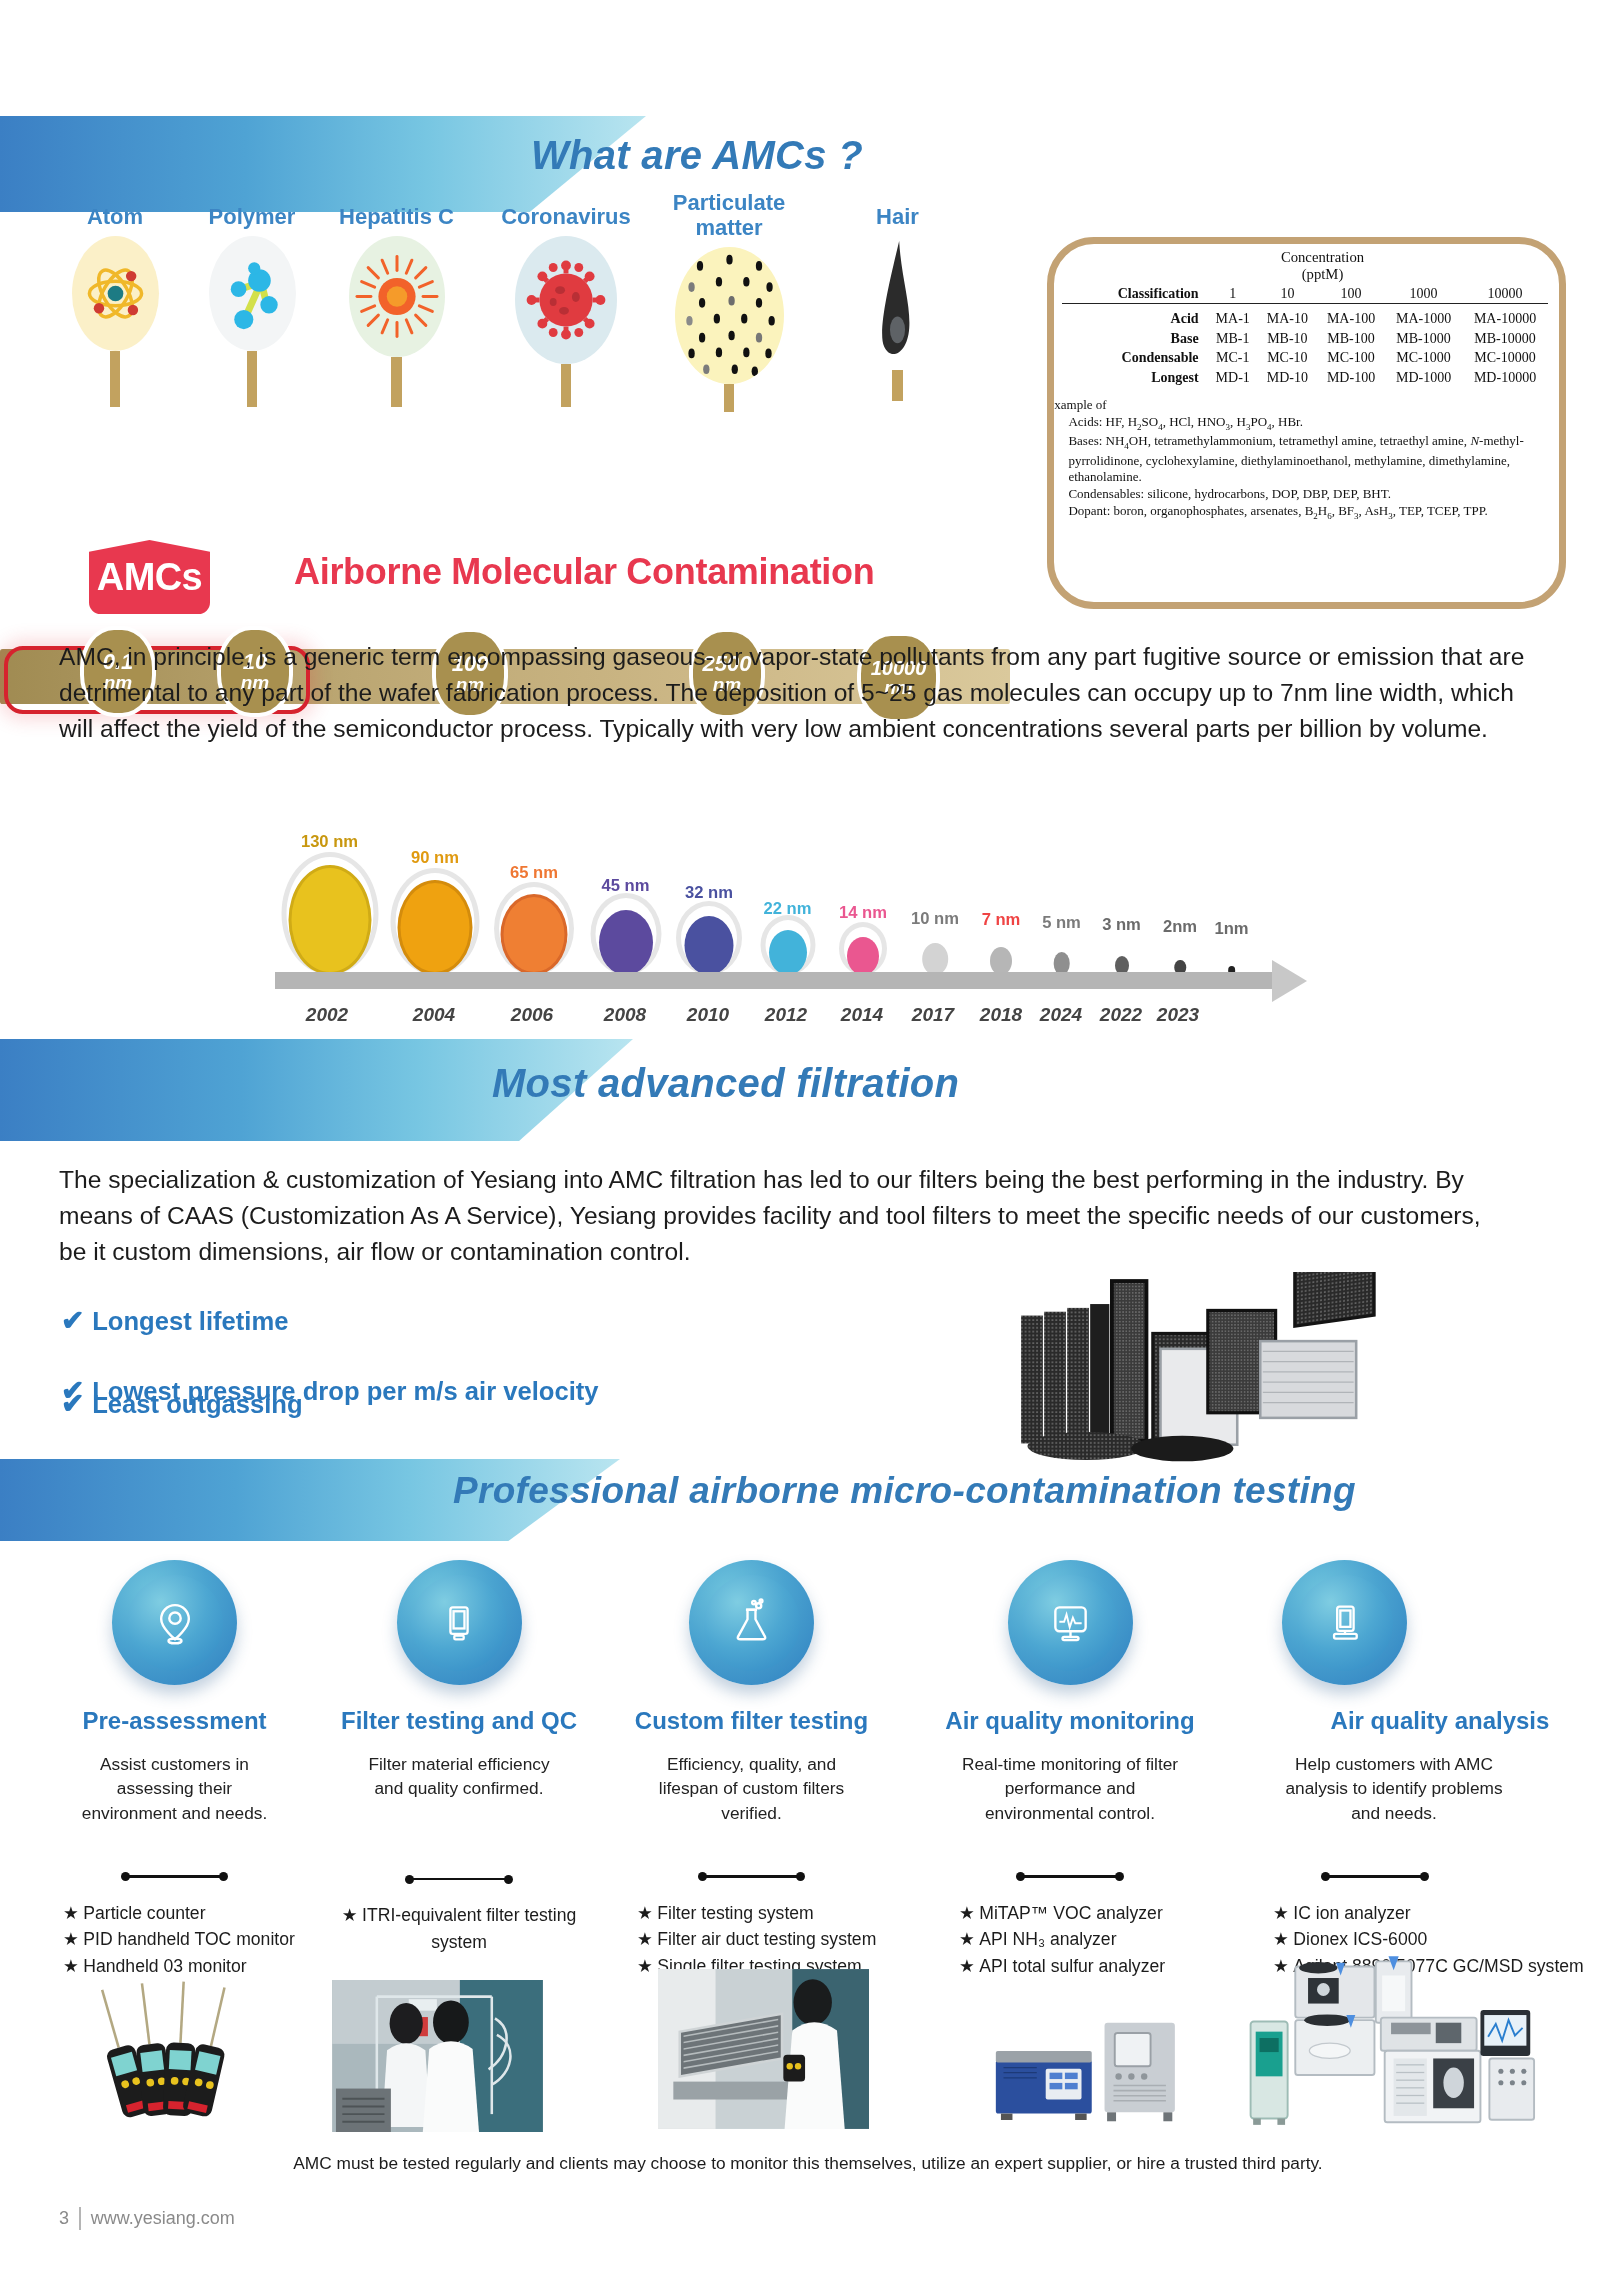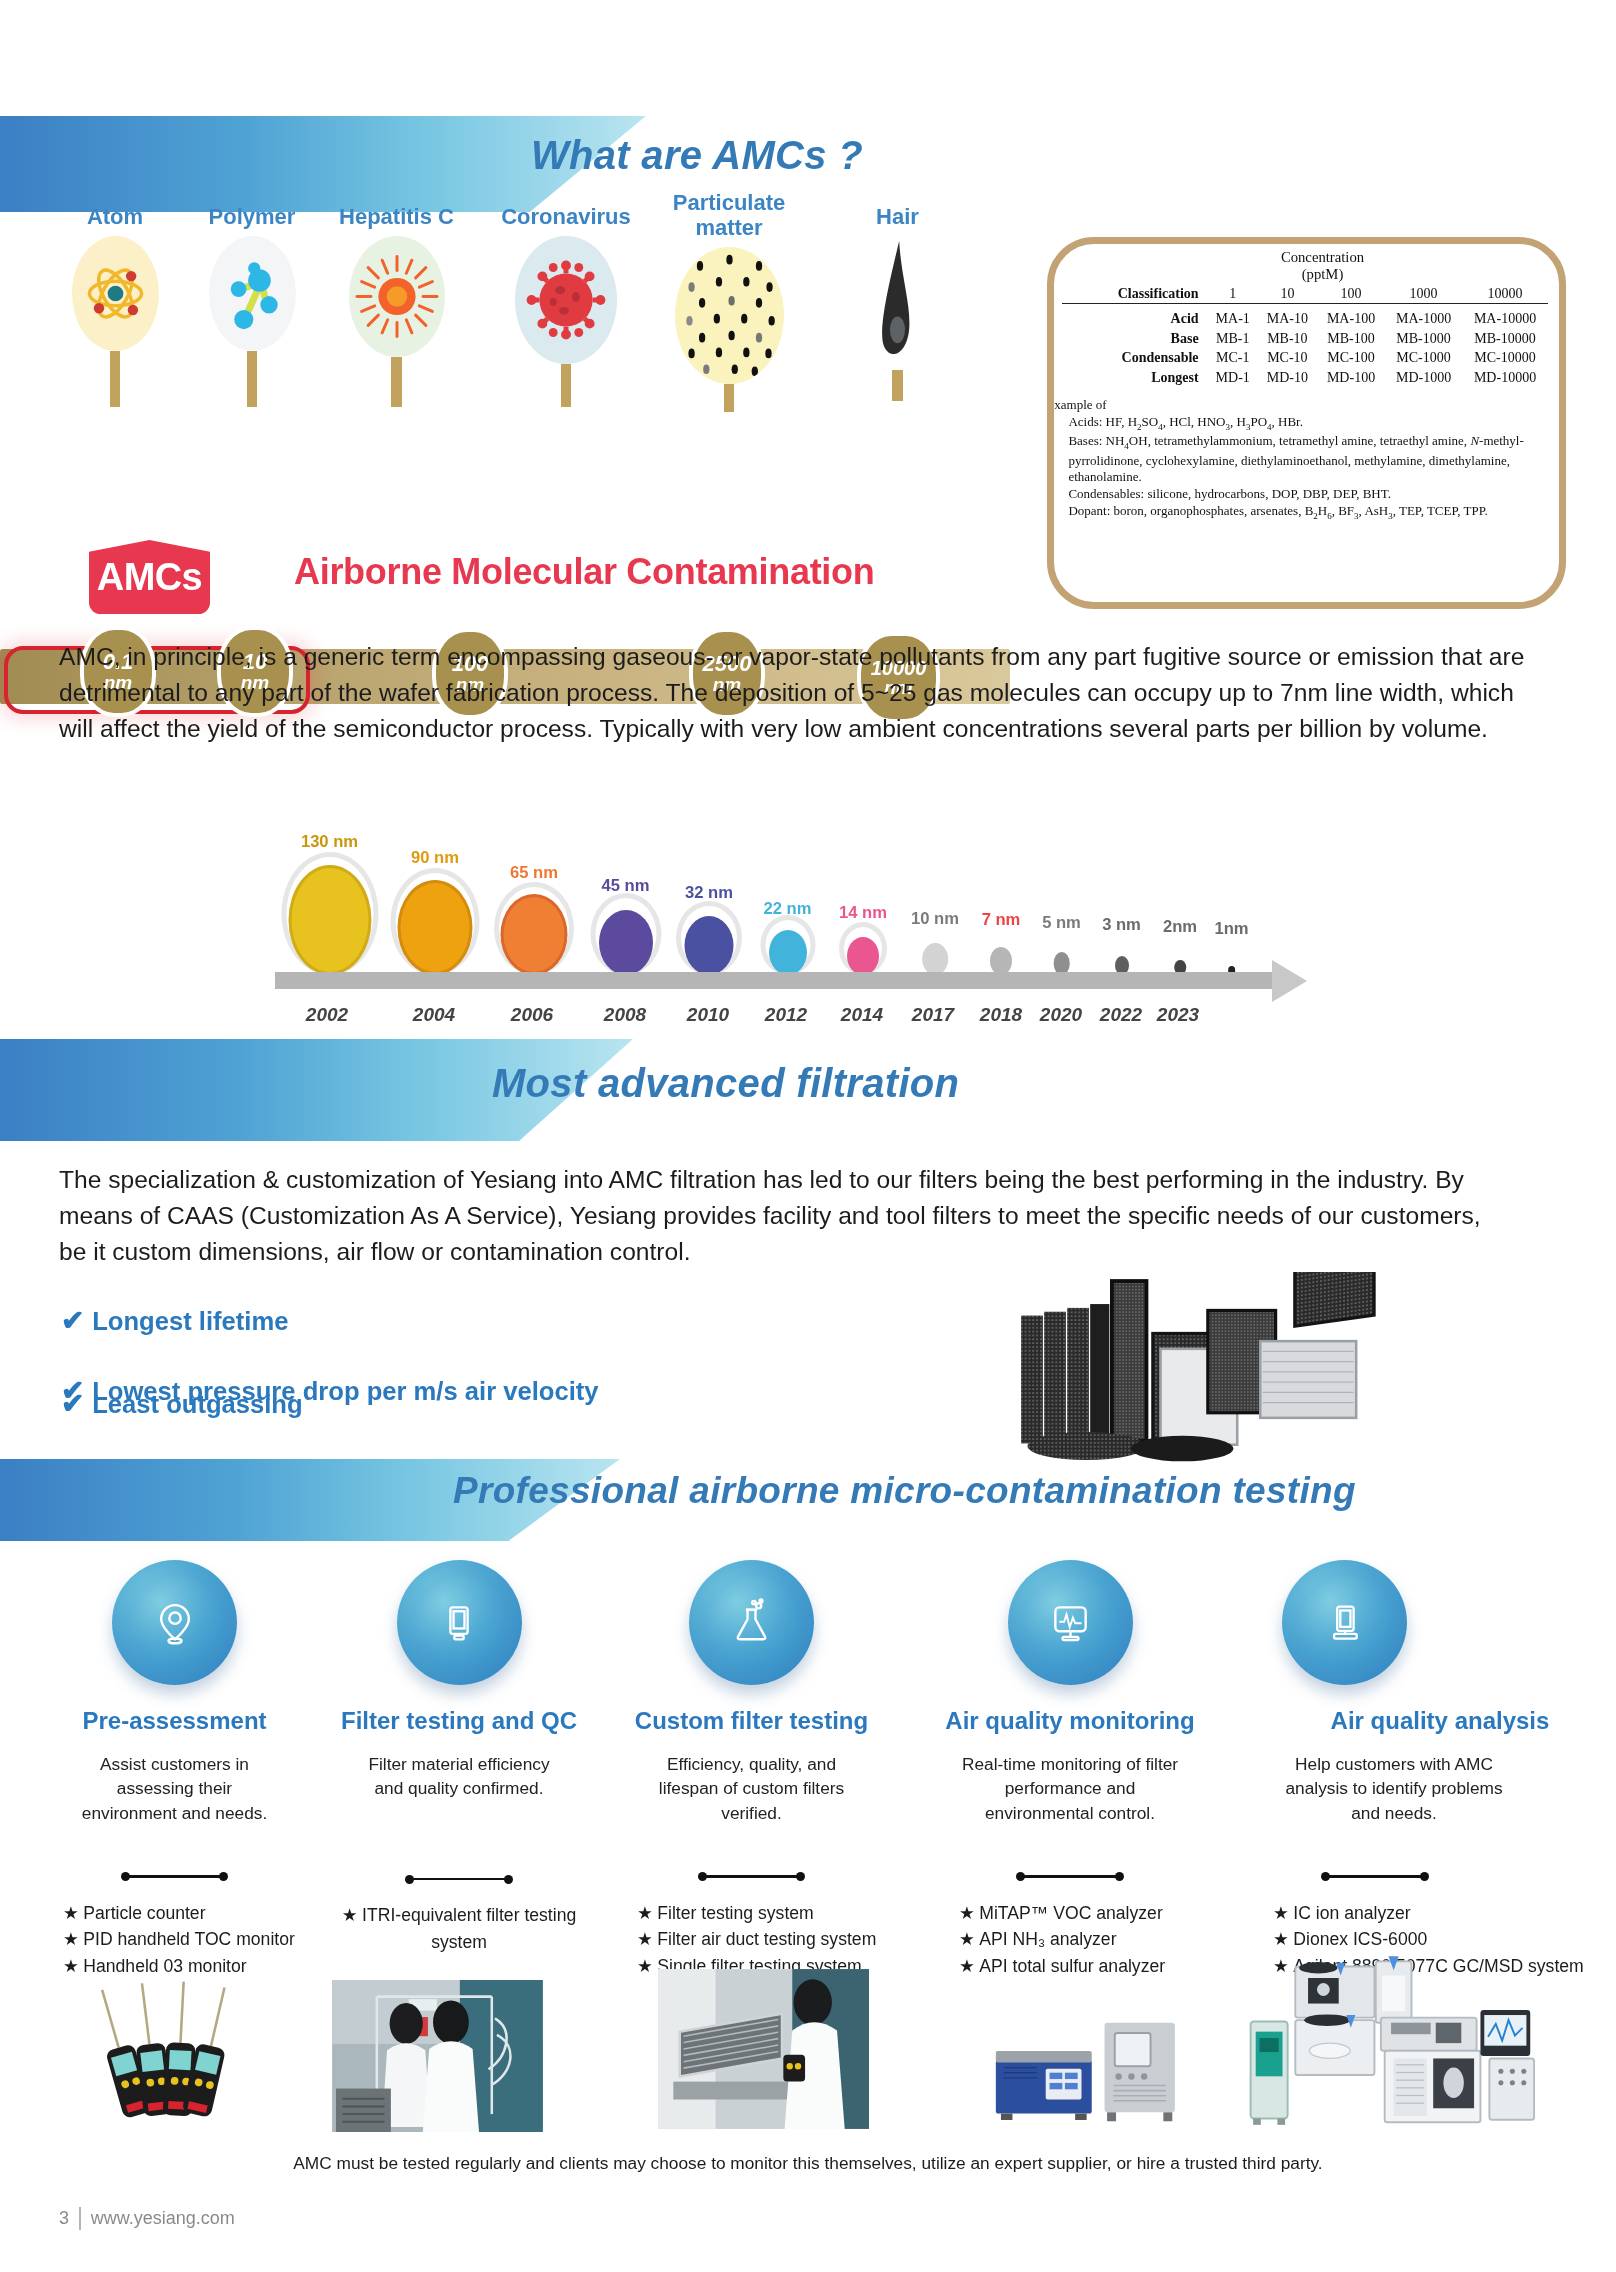--- a/index.html
+++ b/index.html
@@ -527,21 +527,21 @@
 
     <div class="yr" style="left:52px;">2002</div>
     <div class="yr" style="left:159px;">2004</div>
     <div class="yr" style="left:257px;">2006</div>
     <div class="yr" style="left:350px;">2008</div>
     <div class="yr" style="left:433px;">2010</div>
     <div class="yr" style="left:511px;">2012</div>
     <div class="yr" style="left:587px;">2014</div>
     <div class="yr" style="left:658px;">2017</div>
     <div class="yr" style="left:726px;">2018</div>
-    <div class="yr" style="left:786px;">2020</div>
+    <div class="yr" style="left:786px;">2024</div>
     <div class="yr" style="left:846px;">2022</div>
     <div class="yr" style="left:903px;">2023</div>
   </div>
 
   <div class="banner" style="top:1039px;width:633px;height:102px;"></div>
   <div class="sec-title" style="left:492px;top:1061px;font-size:40px;">Most advanced filtration</div>
 
   <div class="body-p" style="left:59px;top:1162px;width:1432px;">The specialization &amp; customization of Yesiang into AMC filtration has led to our filters being the best performing in the industry. By means of CAAS (Customization As A Service), Yesiang provides facility and tool filters to meet the specific needs of our customers, be it custom dimensions, air flow or contamination control.</div>
 
   <div class="check-row" style="left:61px;top:1304px;">

